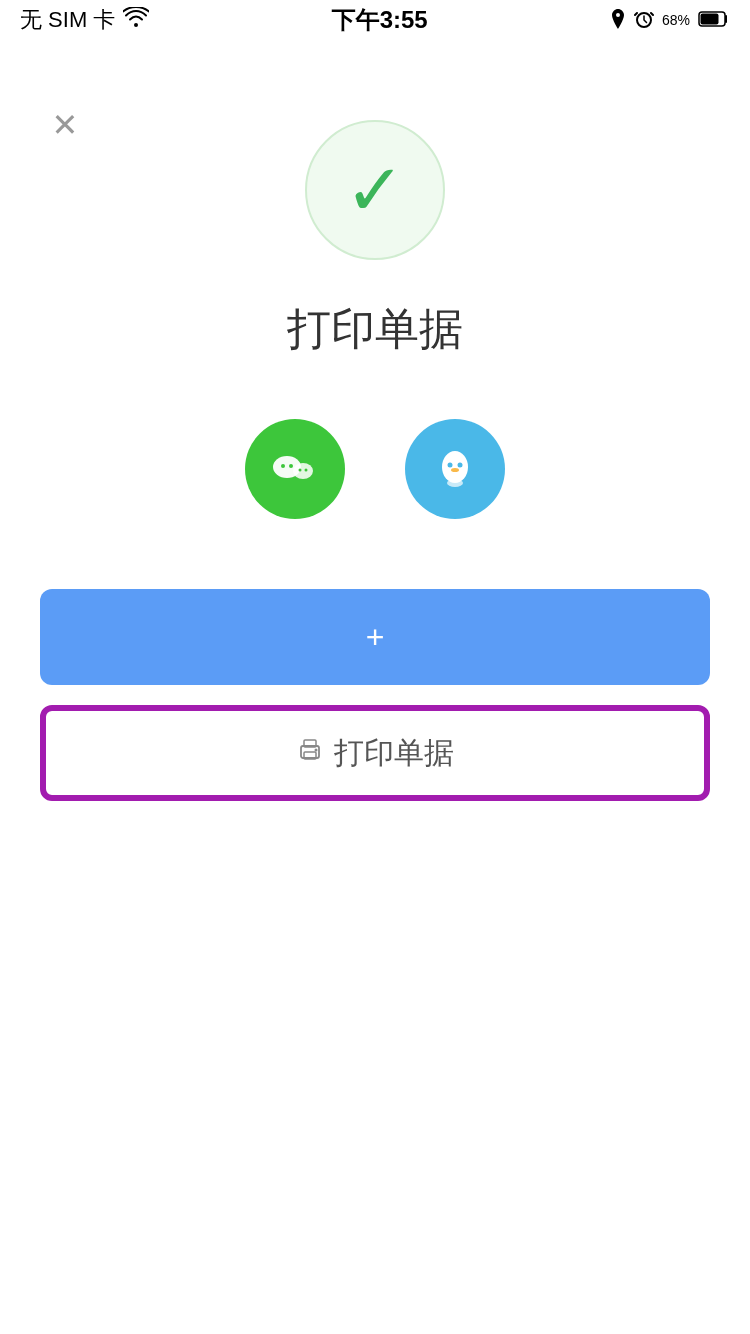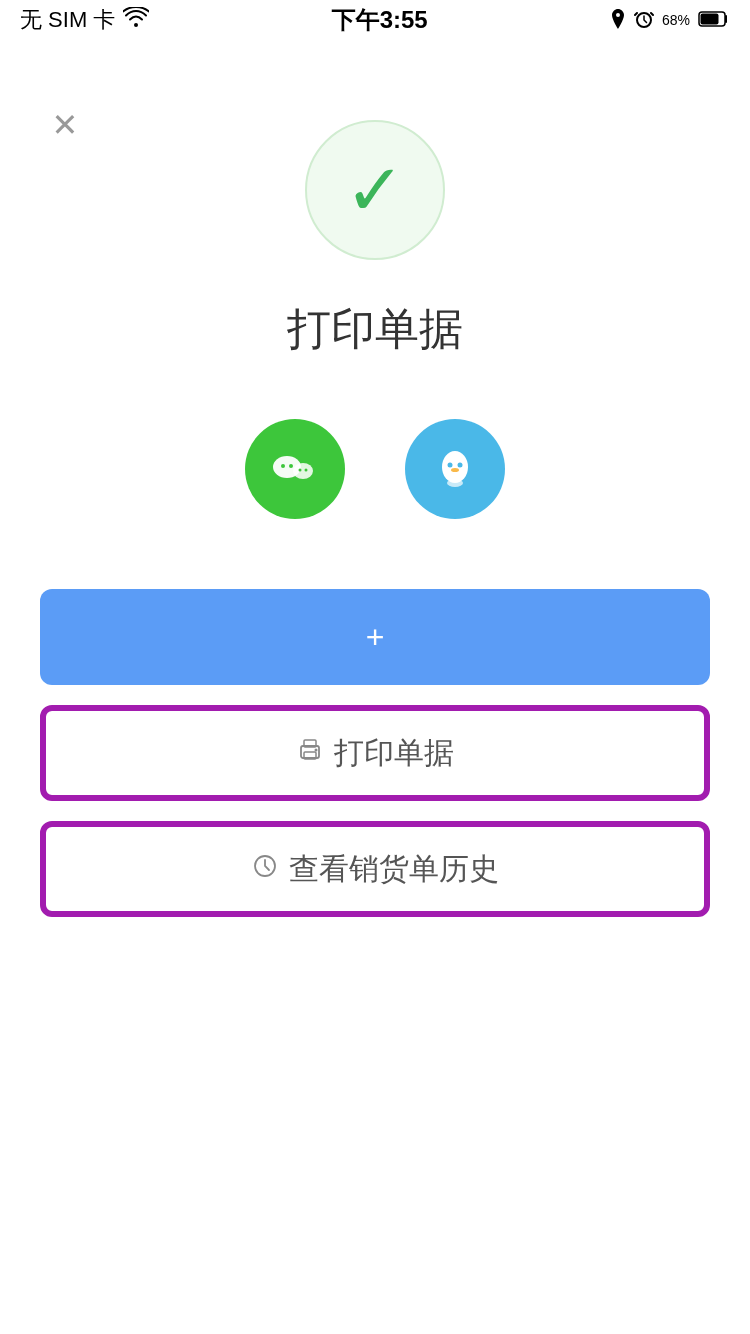--- a/index.html
+++ b/index.html
@@ -280,24 +280,15 @@
         <svg width="28" height="28" viewBox="0 0 28 28" fill="none">
           <rect x="5" y="10" width="18" height="12" rx="2" stroke="#888" stroke-width="1.8" fill="none"></rect>
           <rect x="8" y="4" width="12" height="7" rx="1" stroke="#888" stroke-width="1.5" fill="none"></rect>
           <rect x="8" y="16" width="12" height="7" rx="1" stroke="#888" stroke-width="1.5" fill="none"></rect>
           <circle cx="20" cy="14" r="1.5" fill="#888"></circle>
         </svg>
       </span>
       <span>打印单据</span>
     </button>
 
-    <button class="btn-secondary">
-      <span class="btn-icon">
-        <svg width="28" height="28" viewBox="0 0 28 28" fill="none">
-          <circle cx="14" cy="14" r="10" stroke="#888" stroke-width="1.8" fill="none"></circle>
-          <path d="M14 8v6l4 4" stroke="#888" stroke-width="1.8" stroke-linecap="round" fill="none"></path>
-        </svg>
-      </span>
-      <span>查看销货单历史</span>
-    </button>
   </div>
 
 </div>
 
 </body></html>

